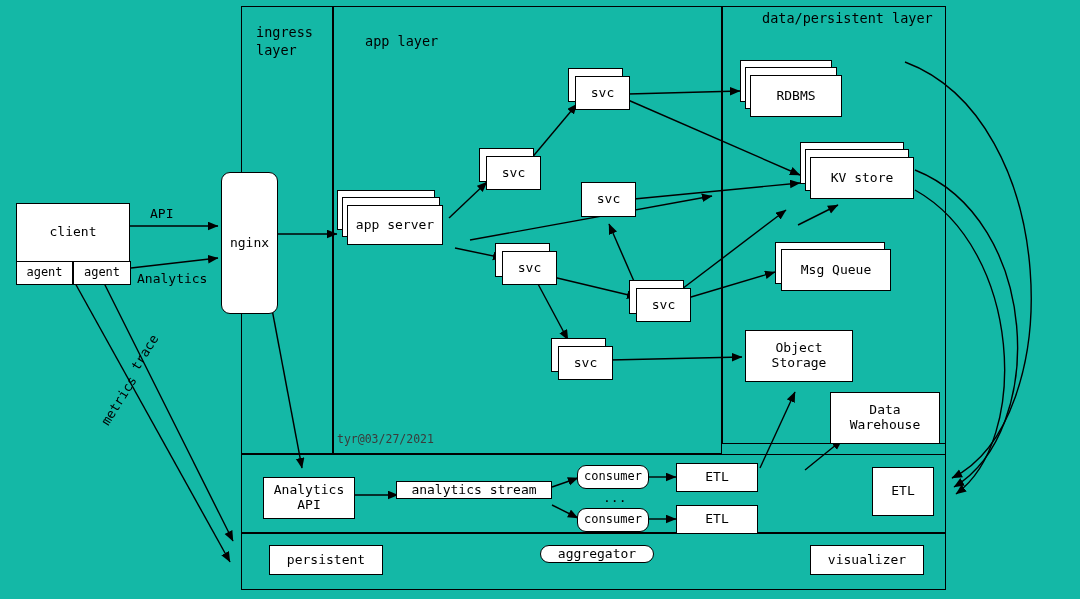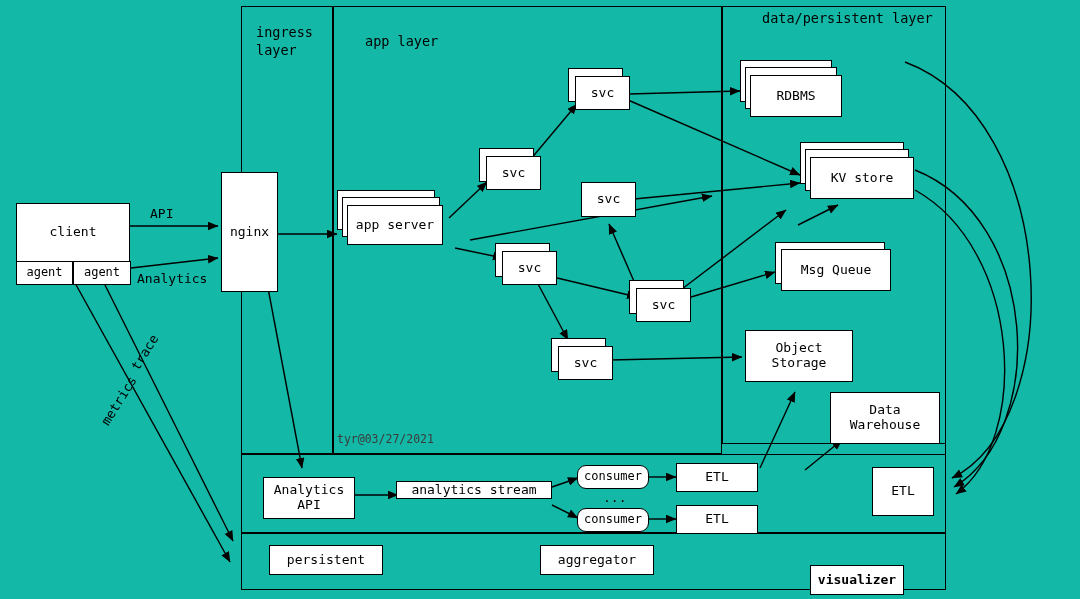--- a/index.html
+++ b/index.html
@@ -191,21 +191,21 @@
 
   <div class="node" style="left:16px; top:203px; width:114px; height:59px;">client</div>
   <div class="node" style="left:16px; top:261px; width:57px; height:24px; font-size:12px;">agent</div>
   <div class="node" style="left:73px; top:261px; width:58px; height:24px; font-size:12px;">agent</div>
 
   <div class="edge-label" style="left:150px; top:206px;">API</div>
   <div class="edge-label" style="left:137px; top:271px;">Analytics</div>
   <div class="edge-label rot-1" style="left:128px; top:365px;">trace</div>
   <div class="edge-label rot-2" style="left:98px; top:420px;">metrics</div>
 
-  <div class="node" style="left:221px; top:172px; width:57px; height:120px;">nginx</div>
+  <div class="node" style="left:221px; top:172px; width:57px; height:142px;border-radius:9px;">nginx</div>
 
   <div class="stack" style="left:337px; top:190px; width:118px; height:70px;">
     <div class="sh" style="left:0px; top:0px; width:98px; height:40px;"></div>
     <div class="sh" style="left:5px; top:7px; width:98px; height:40px;"></div>
     <div class="front" style="left:10px; top:15px; width:96px; height:40px;">app server</div>
   </div>
 
   <div class="stack" style="left:568px; top:68px; width:70px; height:54px;">
     <div class="sh" style="left:0px; top:0px; width:55px; height:34px;"></div>
     <div class="front" style="left:7px; top:8px; width:55px; height:34px;">svc</div>
@@ -264,16 +264,16 @@
   <div class="node small" style="left:577px; top:465px; width:72px; height:24px;">consumer</div>
   <div class="node small" style="left:577px; top:508px; width:72px; height:24px;">consumer</div>
 
   <div class="dots" style="left:603px; top:490px;">...</div>
 
   <div class="node" style="left:676px; top:463px; width:82px; height:29px;">ETL</div>
   <div class="node" style="left:676px; top:505px; width:82px; height:29px;">ETL</div>
   <div class="node" style="left:872px; top:467px; width:62px; height:49px;">ETL</div>
 
   <div class="node" style="left:269px; top:545px; width:114px; height:30px;">persistent</div>
-  <div class="node" style="left:540px; top:545px; width:114px; height:30px;">aggregator</div>
-  <div class="node" style="left:810px; top:565px; width:94px; height:30px;font-weight:bold;">visualizer</div>
+  <div class="node" style="left:540px; top:545px; width:114px; height:18px;border-radius:12px;">aggregator</div>
+  <div class="node" style="left:810px; top:545px; width:114px; height:30px;">visualizer</div>
 
 </div>
 
 </body></html>

